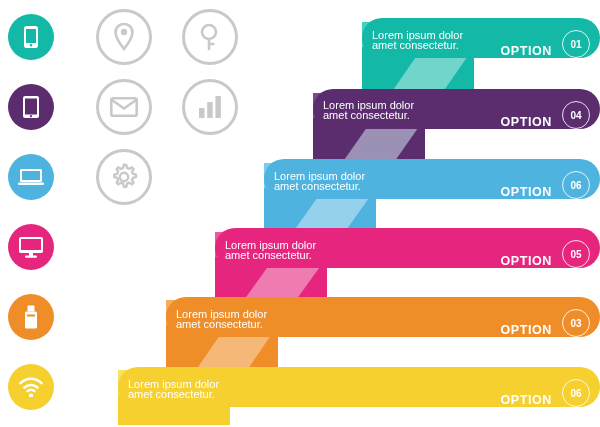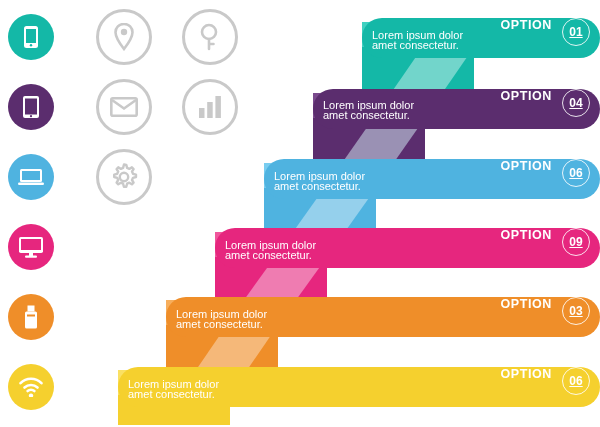--- a/index.html
+++ b/index.html
@@ -24,34 +24,33 @@
     position:absolute;width:56px;height:56px;border-radius:50%;
     border:3px solid #c9c9c9;box-sizing:border-box;
     display:flex;align-items:center;justify-content:center;
   }
   .outline-circle svg{display:block;}
 
   
   .step{position:absolute;height:40px;}
   .bar{
     position:absolute;right:0;height:40px;border-radius:20px;
-    display:flex;align-items:flex-start;justify-content:flex-end;
+    display:flex;align-items:flex-end;justify-content:flex-end;
     box-sizing:border-box;padding-right:10px;
   }
   .opt-label{
     color:#ffffff;font-size:12.5px;font-weight:bold;letter-spacing:.6px;
     margin-right:10px;
   }
   .num-badge{
     width:28px;height:28px;border-radius:50%;
     border:1.5px solid rgba(255,255,255,.85);
     display:flex;align-items:center;justify-content:center;
-    color:#ffffff;font-size:12px;font-weight:bold;
+    color:#ffffff;font-size:10px;font-weight:bold;
     box-sizing:border-box;
-    text-decoration:underline;
   }
   .lorem{
     position:absolute;color:#ffffff;font-size:11px;line-height:10px;
     width:95px;
   }
 </style>
 </head>
 <body>
 
 <div id="stage">
@@ -127,21 +126,21 @@
     </div>
   </div>
   <div class="lorem" style="left:274px;top:171px;">
     <div>Lorem ipsum dolor</div>
     <div>amet consectetur.</div>
   </div>
 
   <div class="step" style="left:215px;top:228px;width:385px;">
     <div class="bar" style="width:385px;background:#e6267e;">
       <span class="opt-label">OPTION</span>
-      <span class="num-badge">09</span>
+      <span class="num-badge">05</span>
     </div>
   </div>
   <div class="lorem" style="left:225px;top:240px;">
     <div>Lorem ipsum dolor</div>
     <div>amet consectetur.</div>
   </div>
 
   <div class="step" style="left:166px;top:297px;width:434px;">
     <div class="bar" style="width:434px;background:#ef8e29;">
       <span class="opt-label">OPTION</span>

